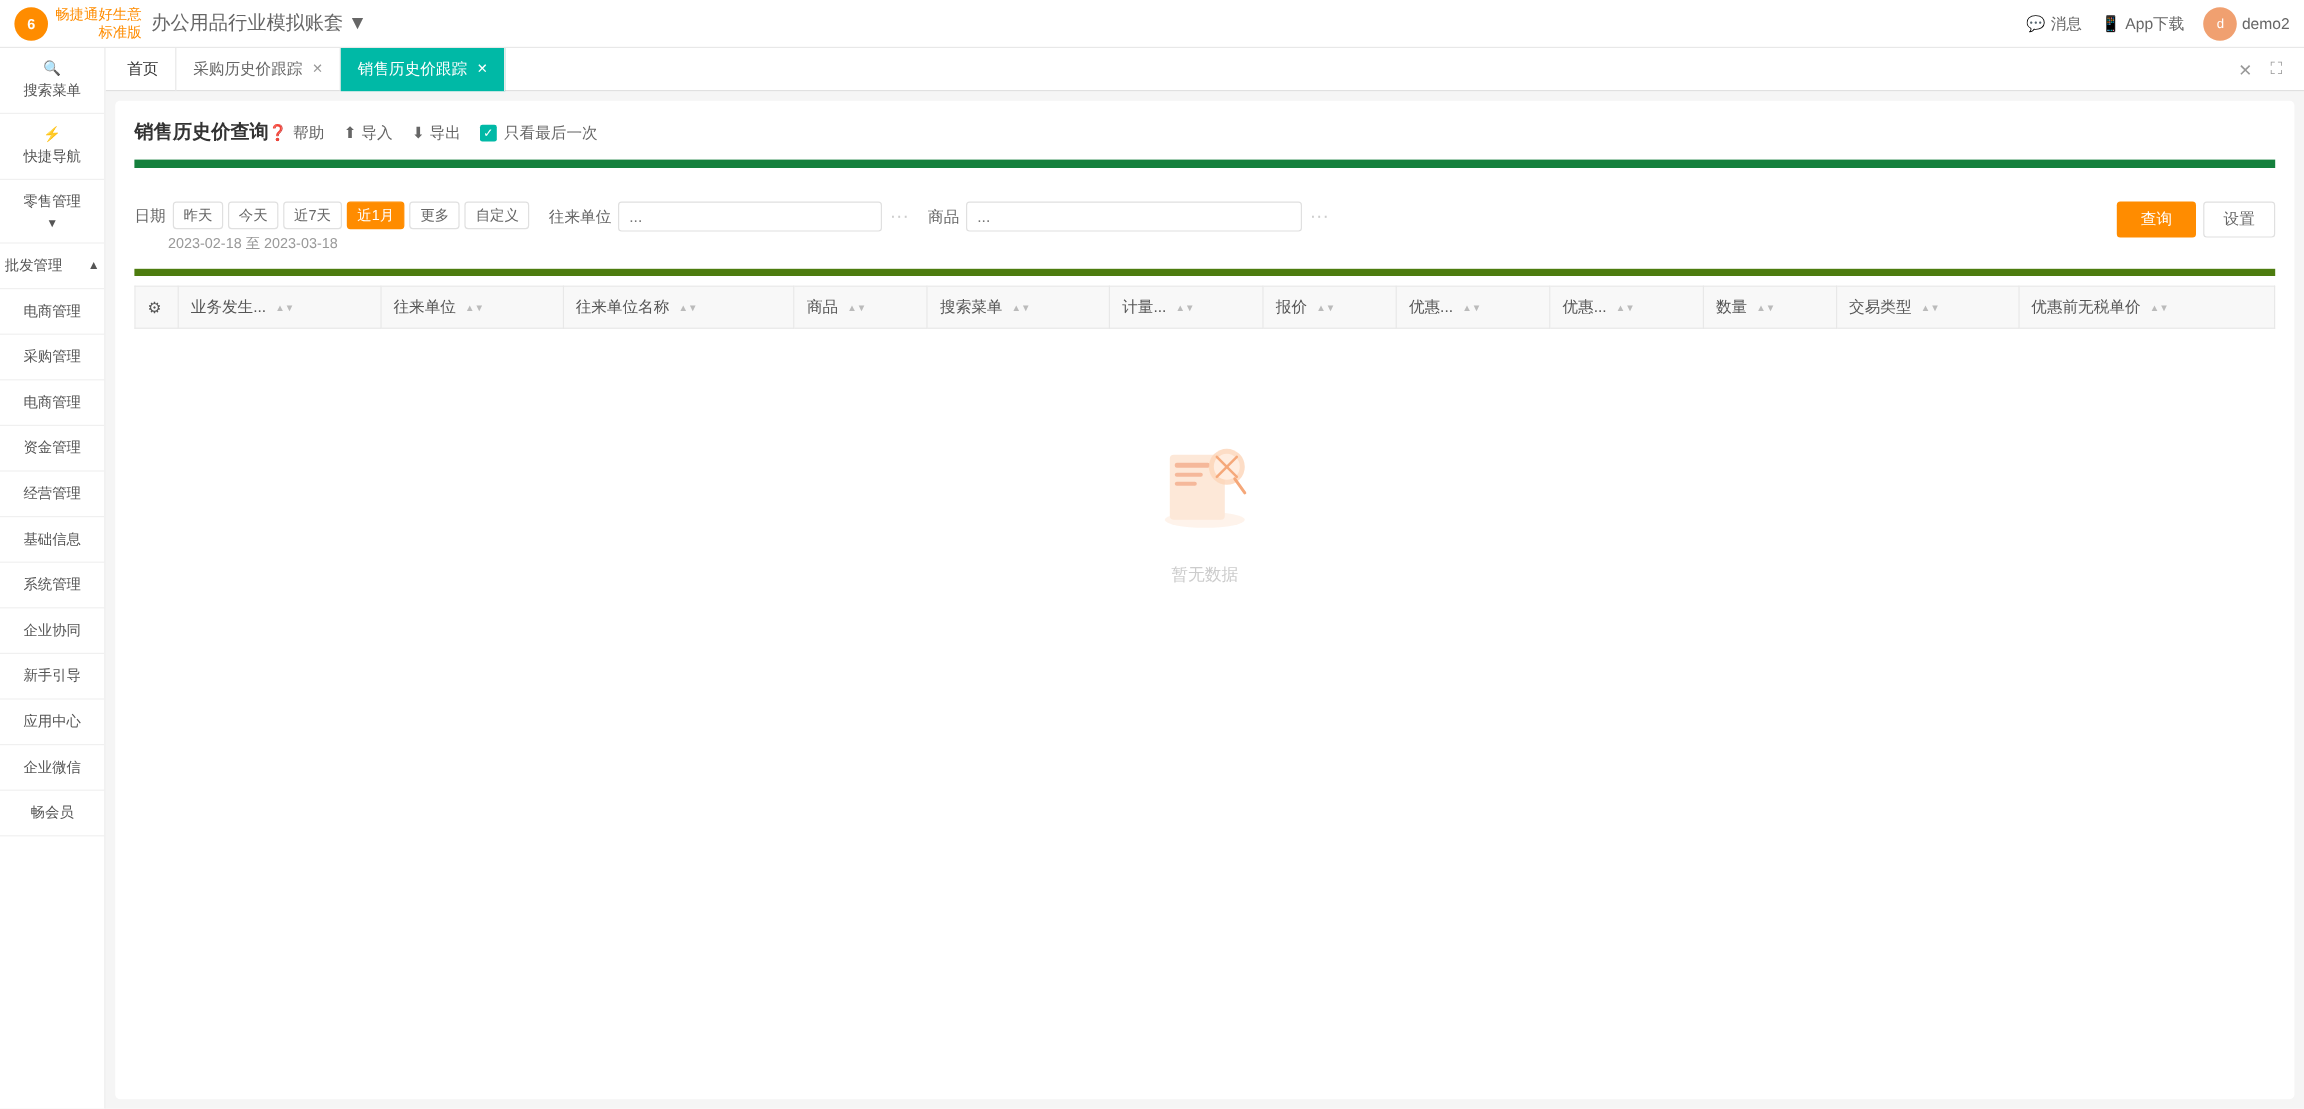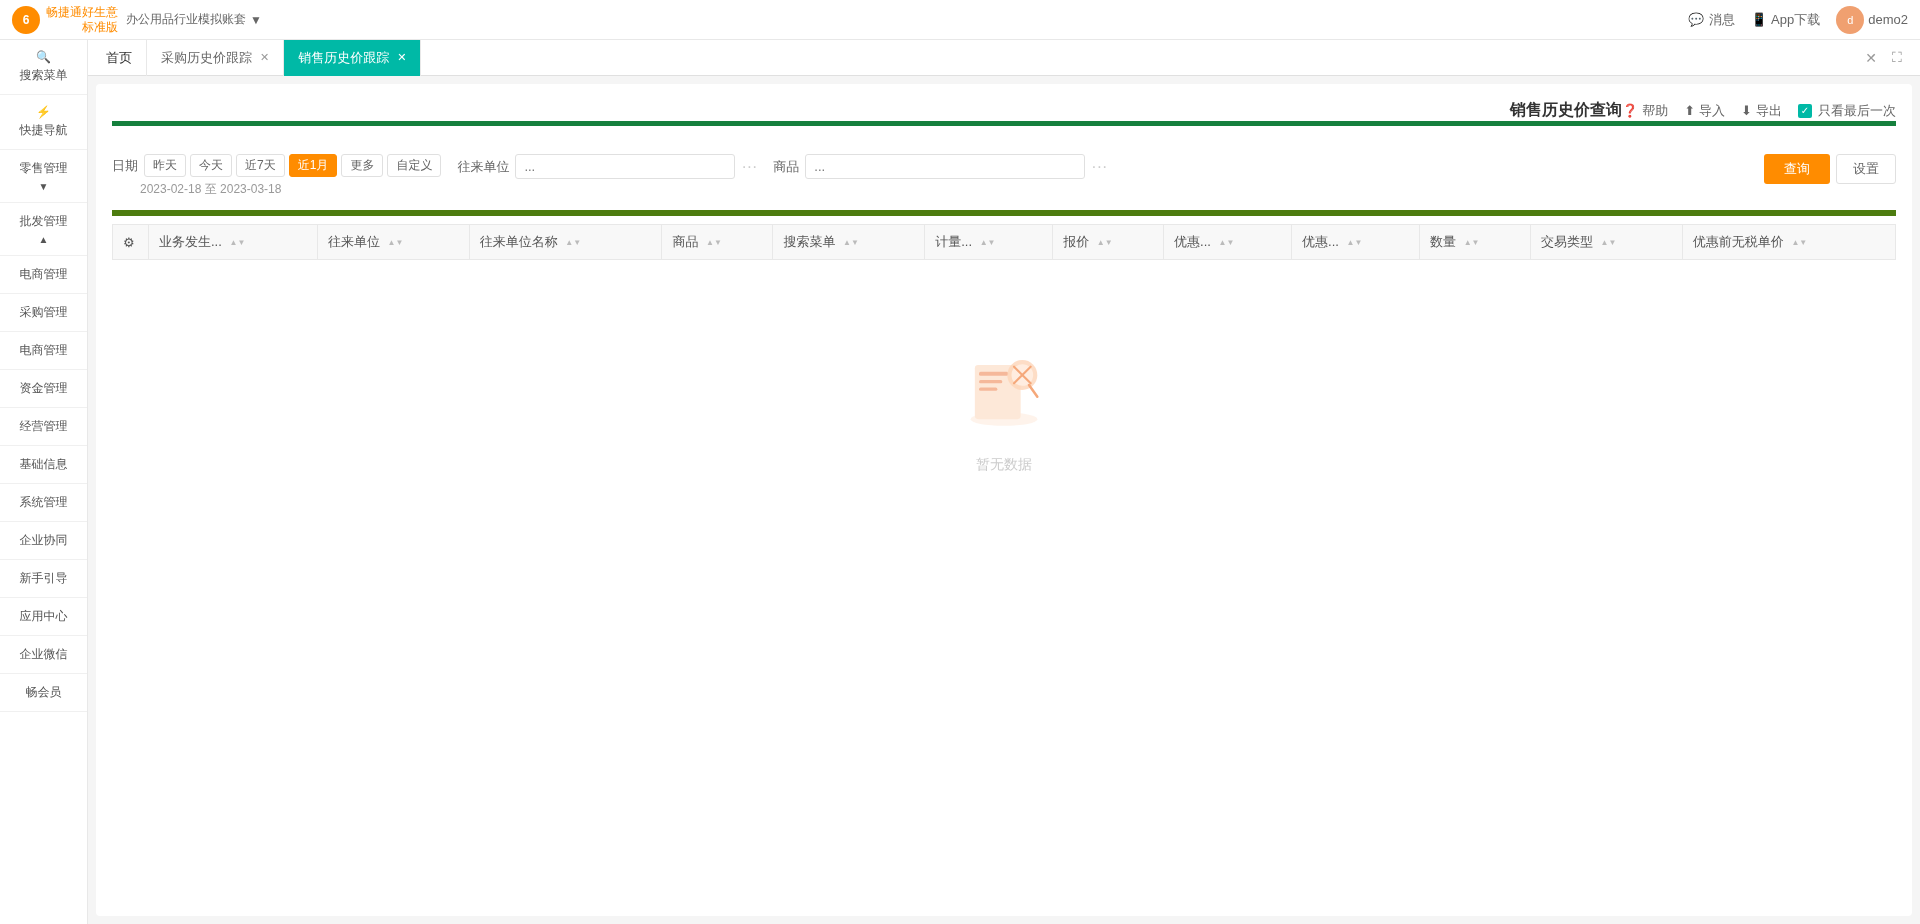--- a/index.html
+++ b/index.html
@@ -38,21 +38,21 @@
       font-size: 12px;
       font-weight: bold;
     }
     .logo-text {
       font-size: 12px;
       color: #ff8c00;
       line-height: 1.2;
       text-align: right;
     }
     .topbar-title {
-      font-size: 12px;
+      font-size: 16px;
       color: #666;
       display: flex;
       align-items: center;
       gap: 4px;
     }
     .topbar-right {
       display: flex;
       align-items: center;
       gap: 16px;
       color: #666;
@@ -188,24 +188,25 @@
       padding: 16px;
       background: #fff;
       margin: 8px;
       border-radius: 4px;
     }
     .page-title {
       font-size: 16px;
       font-weight: bold;
       color: #333;
       margin-bottom: 16px;
-      border-bottom: 5px solid #15803d;
-      display: flex;
-      align-items: center;
-      justify-content: flex-end;
+      padding-bottom: 12px;
+      border-bottom: 7px solid #15803d;
+      display: flex;
+      align-items: center;
+      justify-content: flex-start;
     }
     .page-title-actions {
       display: flex;
       align-items: center;
       gap: 16px;
       font-size: 13px;
       font-weight: normal;
       color: #666;
     }
     .page-title-action {
@@ -403,21 +404,21 @@
       <span>搜索菜单</span>
     </div>
     <div class="sidebar-item">
       <span>⚡</span>
       <span>快捷导航</span>
     </div>
     <div class="sidebar-item" style="flex-direction:column; justify-content:center; gap:4px;">
       <span>零售管理</span>
       <span style="font-size:10px;">▼</span>
     </div>
-    <div class="sidebar-item" style="flex-direction:column; justify-content:space-between; gap:4px;">
+    <div class="sidebar-item" style="flex-direction:row; justify-content:space-between; gap:4px;">
       <span>批发管理</span>
       <span style="font-size:10px;">▲</span>
     </div>
 
     <div class="sidebar-item">
       <span>电商管理</span>
     </div>
     <div class="sidebar-item">
       <span>采购管理</span>
     </div>

